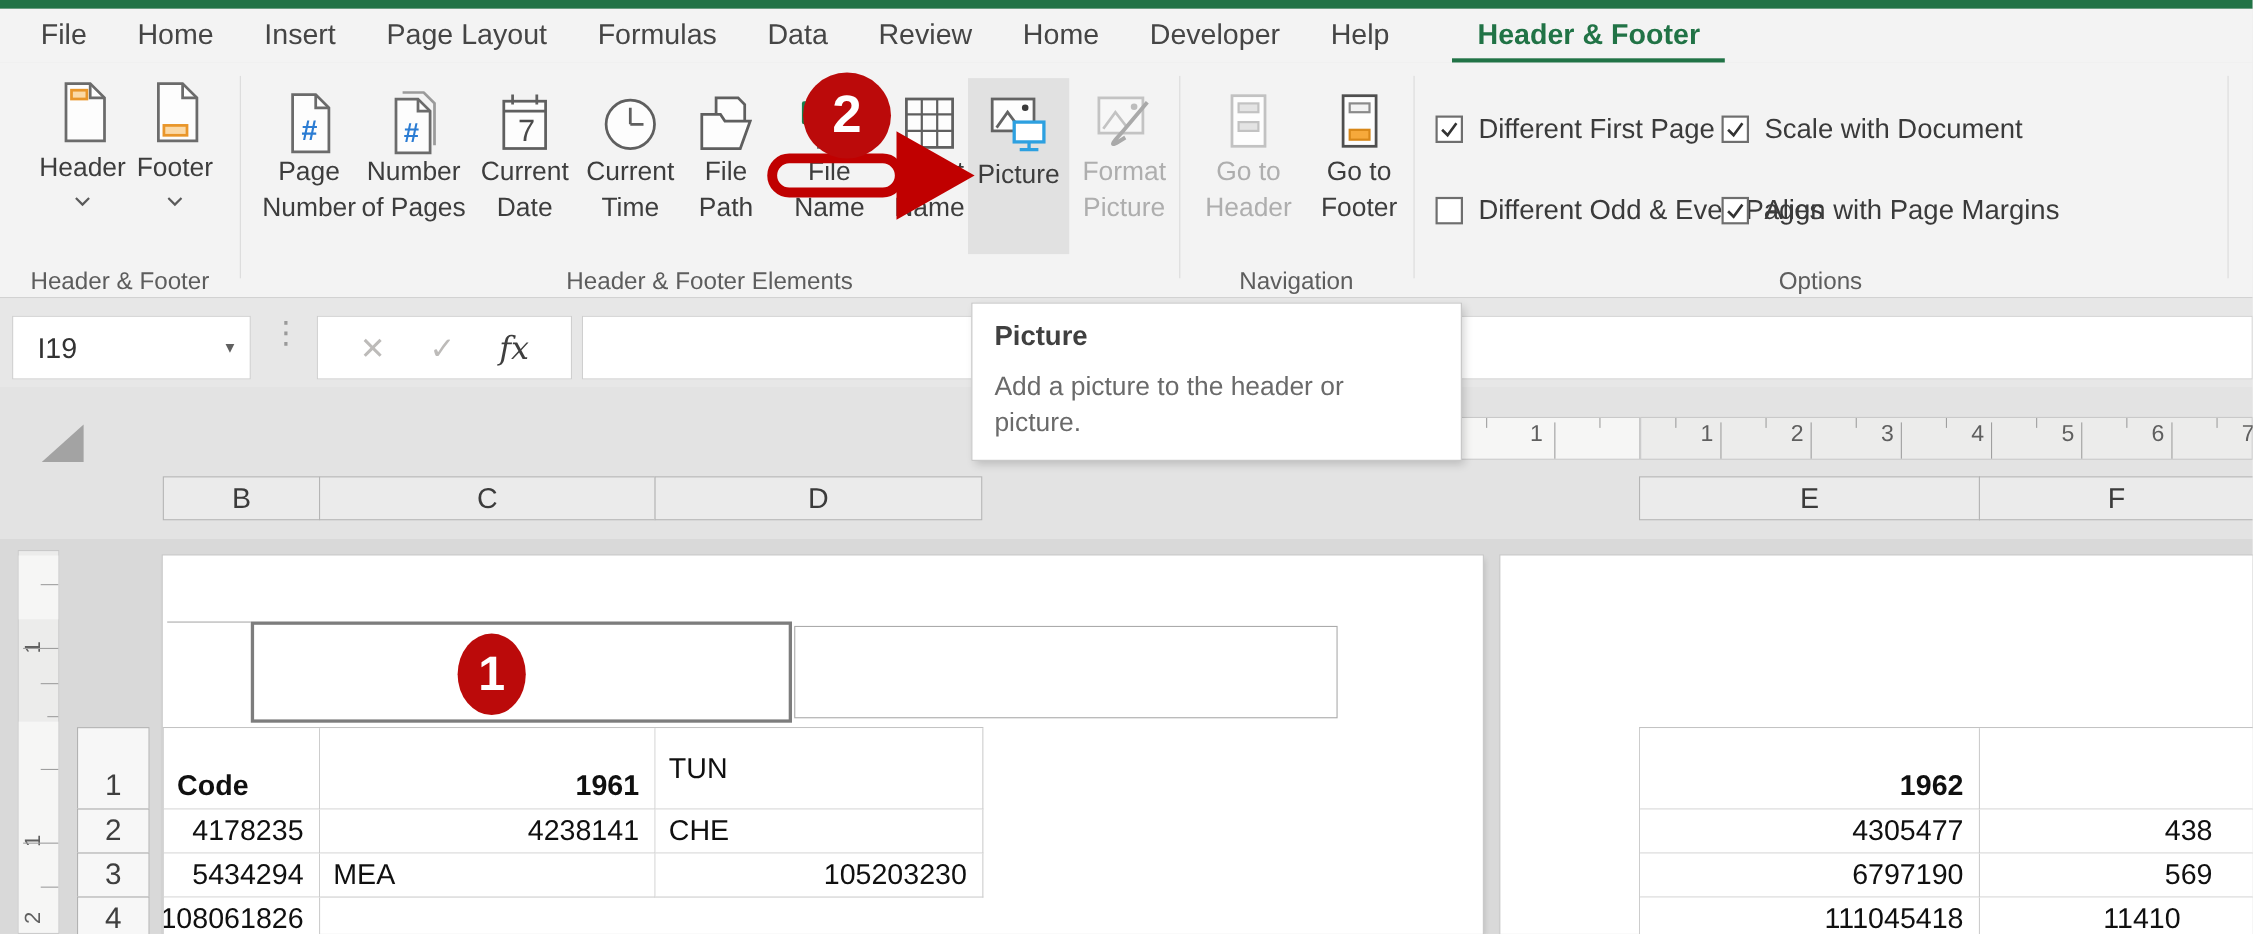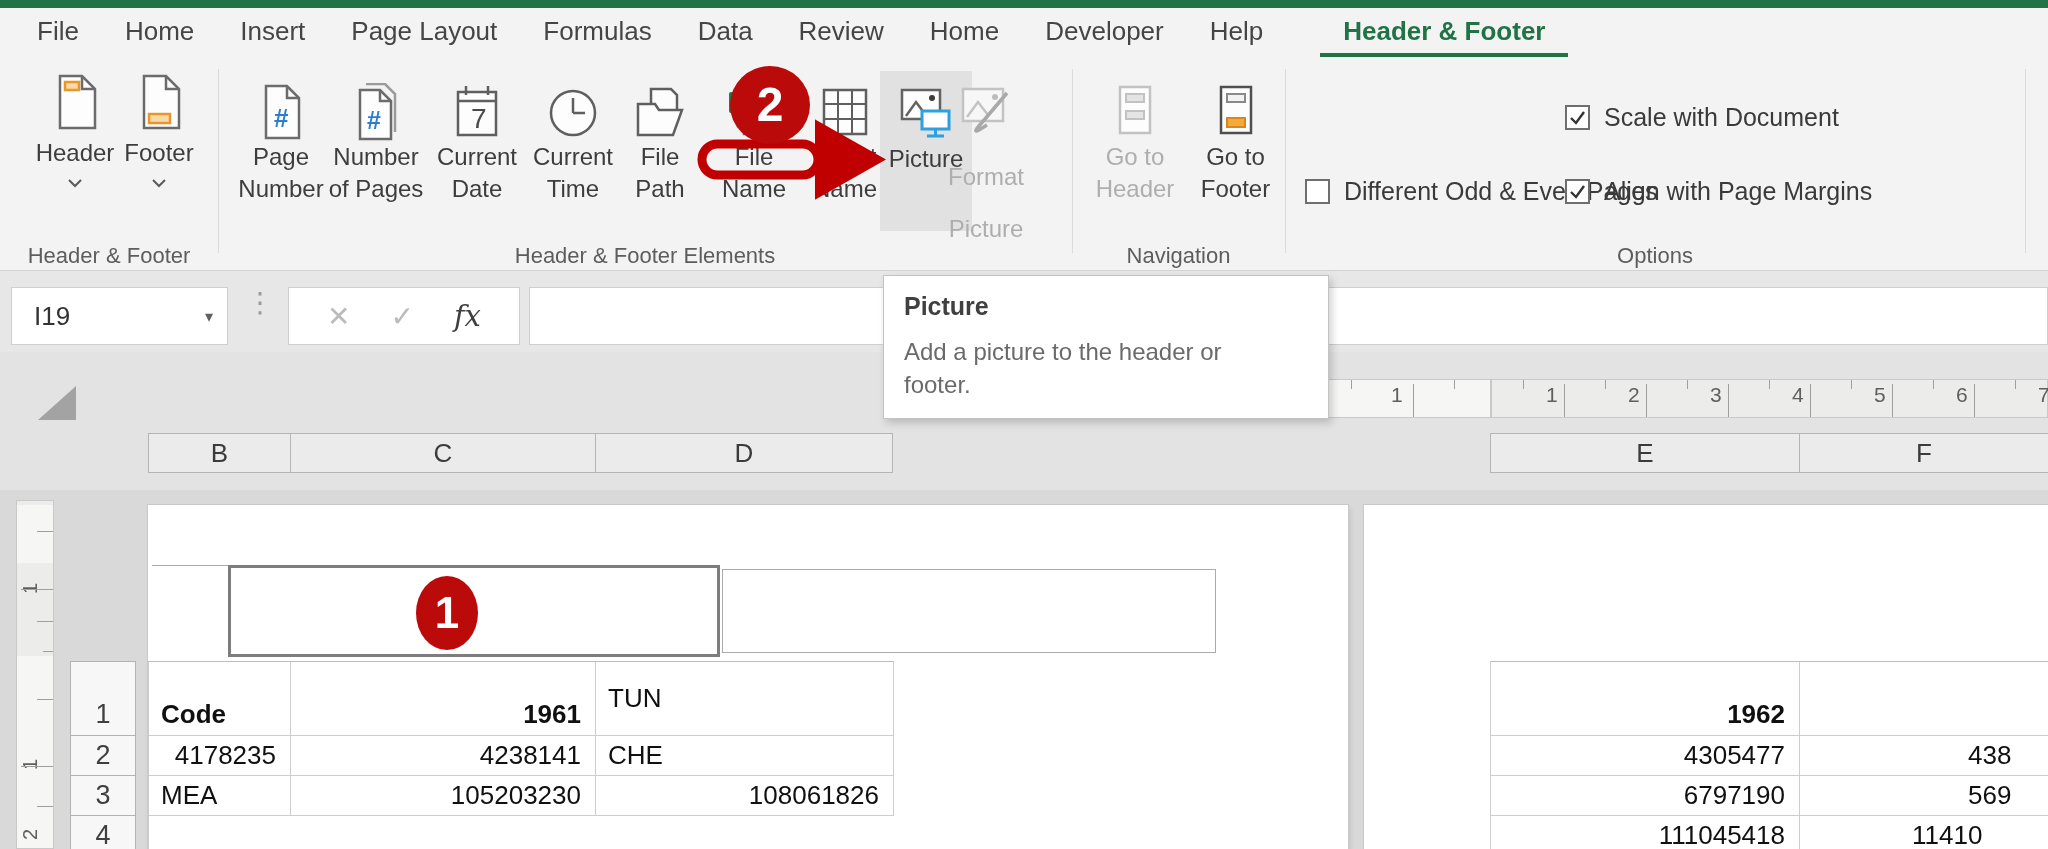--- a/index.html
+++ b/index.html
@@ -248,21 +248,21 @@
             <rect x="3" y="5" width="38" height="29" fill="#fdfdfd" stroke="#636363" stroke-width="2.5"></rect>
             <circle cx="33" cy="13" r="3" fill="#3a3a3a"></circle>
             <path d="M7 31 L17 17 L26 29" fill="none" stroke="#636363" stroke-width="2.5"></path>
             <rect x="23" y="26" width="27" height="18" fill="#fff" stroke="#2da0e0" stroke-width="3"></rect>
             <path d="M36.5 44 V50 M28 51 H45" fill="none" stroke="#2da0e0" stroke-width="3"></path>
           </svg>
       </span>
       <span class="rlbl">Picture</span>
       <span class="rlbl"></span>
     </div>
-    <div class="rbtn disabled" style="left:938px;width:96px;gap:20px;">
+    <div class="rbtn disabled" style="left:974px;width:96px;">
       <span class="ricon">
         <svg width="54" height="58" viewBox="0 0 54 58">
             <rect x="4" y="6" width="40" height="32" fill="#f7f7f7" stroke="#c3c3c3" stroke-width="2.5"></rect>
             <circle cx="36" cy="14" r="3" fill="#bdbdbd"></circle>
             <path d="M8 34 L19 19 L29 32" fill="none" stroke="#c3c3c3" stroke-width="2.5"></path>
             <path d="M48 10 L26 36 L19 44 Q14 50 20 47 L28 42" fill="none" stroke="#a9a9a9" stroke-width="3.5"></path>
           </svg>
       </span>
       <span class="rlbl">Format</span>
       <span class="rlbl">Picture</span>
@@ -288,20 +288,28 @@
             <rect x="15" y="11" width="18" height="8" fill="#f2f2f2" stroke="#8a8a8a" stroke-width="2"></rect>
             <rect x="15" y="35" width="18" height="9" fill="#f6a93b" stroke="#d88718" stroke-width="2"></rect>
           </svg>
       </span>
       <span class="rlbl">Go to</span>
       <span class="rlbl">Footer</span>
     </div>
     <div class="grouplabel" style="left:1072px;width:213px;">Navigation</div>
     <div class="sep" style="left:1285px;"></div>
 
+    <div class="opt" style="left:1305px;top:46px;">
+      <span class="cb">
+        <svg width="17" height="17" viewBox="0 0 17 17">
+            <polyline points="2,9 7,14 15,3" fill="none" stroke="#333" stroke-width="2.4"></polyline>
+          </svg>
+      </span>
+      <span class="olbl">Different First Page</span>
+    </div>
     <div class="opt" style="left:1305px;top:120px;">
       <span class="cb">
         <svg width="17" height="17" viewBox="0 0 17 17" style="visibility: hidden;">
             <polyline points="2,9 7,14 15,3" fill="none" stroke="#333" stroke-width="2.4"></polyline>
           </svg>
       </span>
       <span class="olbl">Different Odd &amp; Even Pages</span>
     </div>
     <div class="opt" style="left:1565px;top:120px;">
       <span class="cb">
@@ -415,36 +423,37 @@
   <div class="rh" style="top:775px;height:41px;">3</div>
   <div class="rh" style="top:815px;height:41px;">4</div>
 
   <div class="tbl" style="left:148px;top:661px;grid-template-columns:142px 305px 298px;grid-template-rows:74px 40px 40px 40px;">
     <div class="cell hdr l">Code</div>
     <div class="cell hdr r">1961</div>
     <div class="cell l">TUN</div>
     <div class="cell r">4178235</div>
     <div class="cell r">4238141</div>
     <div class="cell l">CHE</div>
+    <div class="cell r">5434294</div>
     <div class="cell l">MEA</div>
     <div class="cell r">105203230</div>
     <div class="cell r">108061826</div>
   </div>
 
   <div class="tbl" style="left:1490px;top:661px;grid-template-columns:309px 305px;grid-template-rows:74px 40px 40px 40px;">
     <div class="cell hdr r">1962</div>
     <div class="cell hdr r"></div>
     <div class="cell r">4305477</div>
     <div class="cell partial" style="padding-left:168px;">438</div>
     <div class="cell r">6797190</div>
     <div class="cell partial" style="padding-left:168px;">569</div>
     <div class="cell r">111045418</div>
     <div class="cell partial" style="padding-left:112px;">11410</div>
   </div>
 
   <div class="tooltip">
     <div class="tt-title">Picture</div>
     <div class="tt-body">
       <div>Add a picture to the header or</div>
-      <div>footer.</div>
+      <div>picture.</div>
     </div>
   </div>
 </div>
 
 </body></html>

